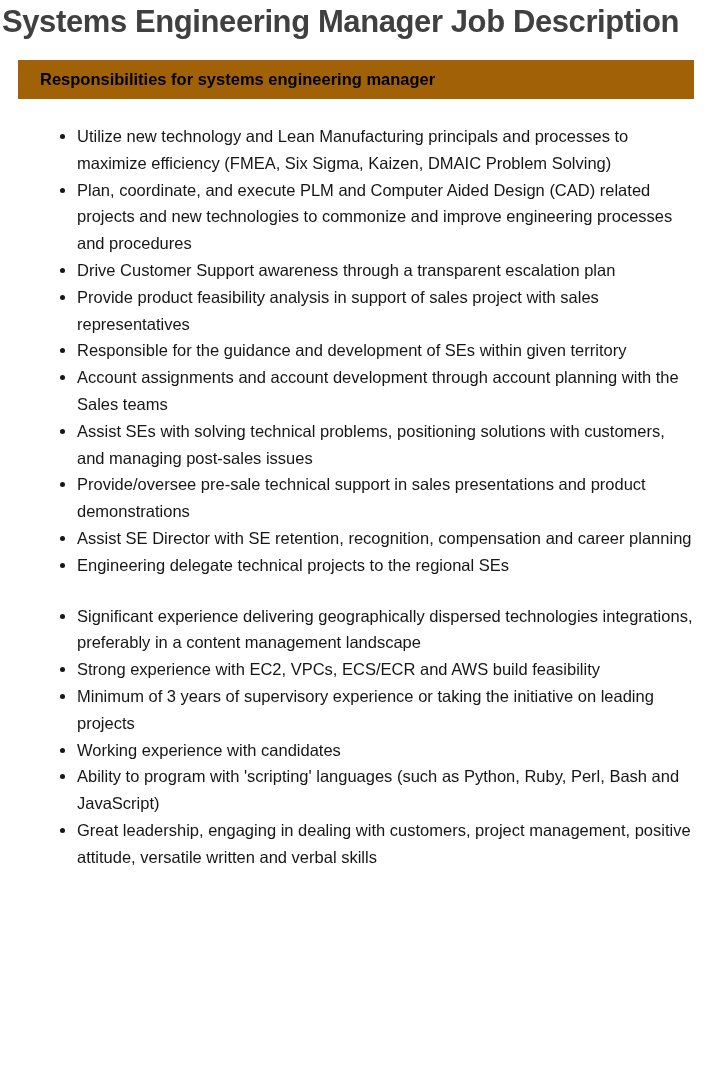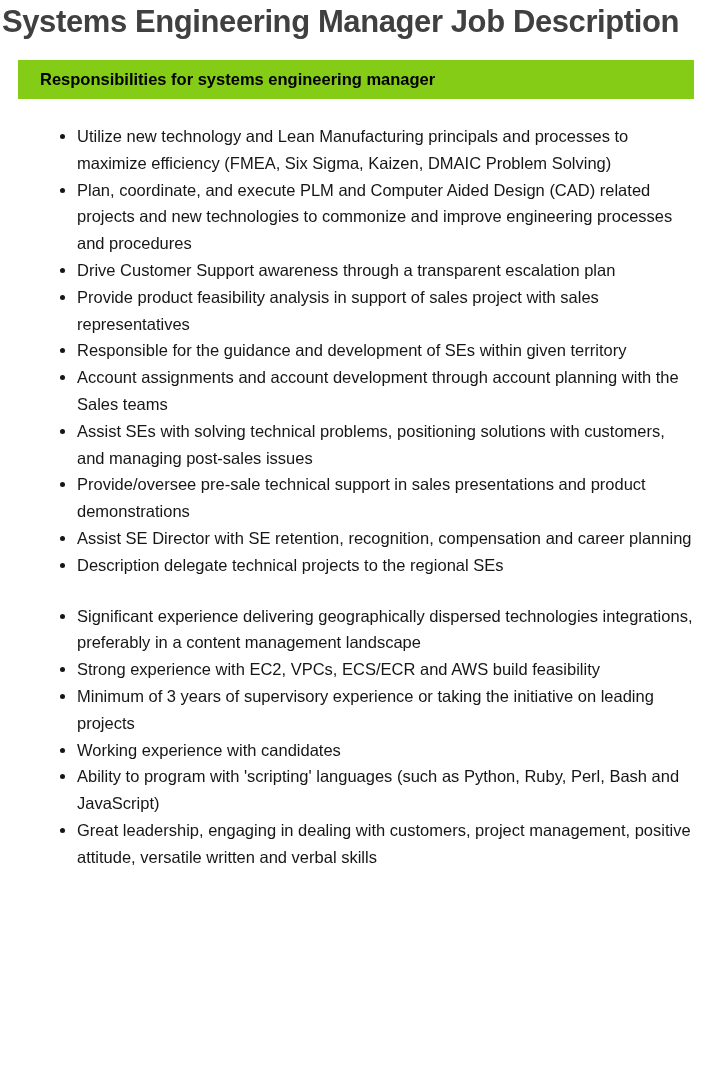--- a/index.html
+++ b/index.html
@@ -25,21 +25,21 @@
     white-space: nowrap;
   }
   .intro {
     margin: 19px 26px 0 20px;
     font-size: 16.5px;
     line-height: 27px;
   }
   .section-bar {
     margin: 20px 26px 0 18px;
     height: 39px;
-    background: #84cc16;
+    background: #a16207;
     display: flex;
     align-items: center;
     padding-left: 22px;
   }
   .section-heading {
     margin: 0;
     font-size: 16.5px;
     font-weight: 700;
     color: #000000;
   }
@@ -69,21 +69,21 @@
     <ul class="bullet-list">
         <li>Utilize new technology and Lean Manufacturing principals and processes to maximize efficiency (FMEA, Six Sigma, Kaizen, DMAIC Problem Solving)</li>
         <li>Plan, coordinate, and execute PLM and Computer Aided Design (CAD) related projects and new technologies to commonize and improve engineering processes and procedures</li>
         <li>Drive Customer Support awareness through a transparent escalation plan</li>
         <li>Provide product feasibility analysis in support of sales project with sales representatives</li>
         <li>Responsible for the guidance and development of SEs within given territory</li>
         <li>Account assignments and account development through account planning with the Sales teams</li>
         <li>Assist SEs with solving technical problems, positioning solutions with customers, and managing post-sales issues</li>
         <li>Provide/oversee pre-sale technical support in sales presentations and product demonstrations</li>
         <li>Assist SE Director with SE retention, recognition, compensation and career planning</li>
-        <li>Description delegate technical projects to the regional SEs</li>
+        <li>Engineering delegate technical projects to the regional SEs</li>
       </ul>
   </section>
 
   <section>
     <ul class="bullet-list">
         <li>Significant experience delivering geographically dispersed technologies integrations, preferably in a content management landscape</li>
         <li>Strong experience with EC2, VPCs, ECS/ECR and AWS build feasibility</li>
         <li>Minimum of 3 years of supervisory experience or taking the initiative on leading projects</li>
         <li>Working experience with candidates</li>
         <li>Ability to program with 'scripting' languages (such as Python, Ruby, Perl, Bash and JavaScript)</li>

